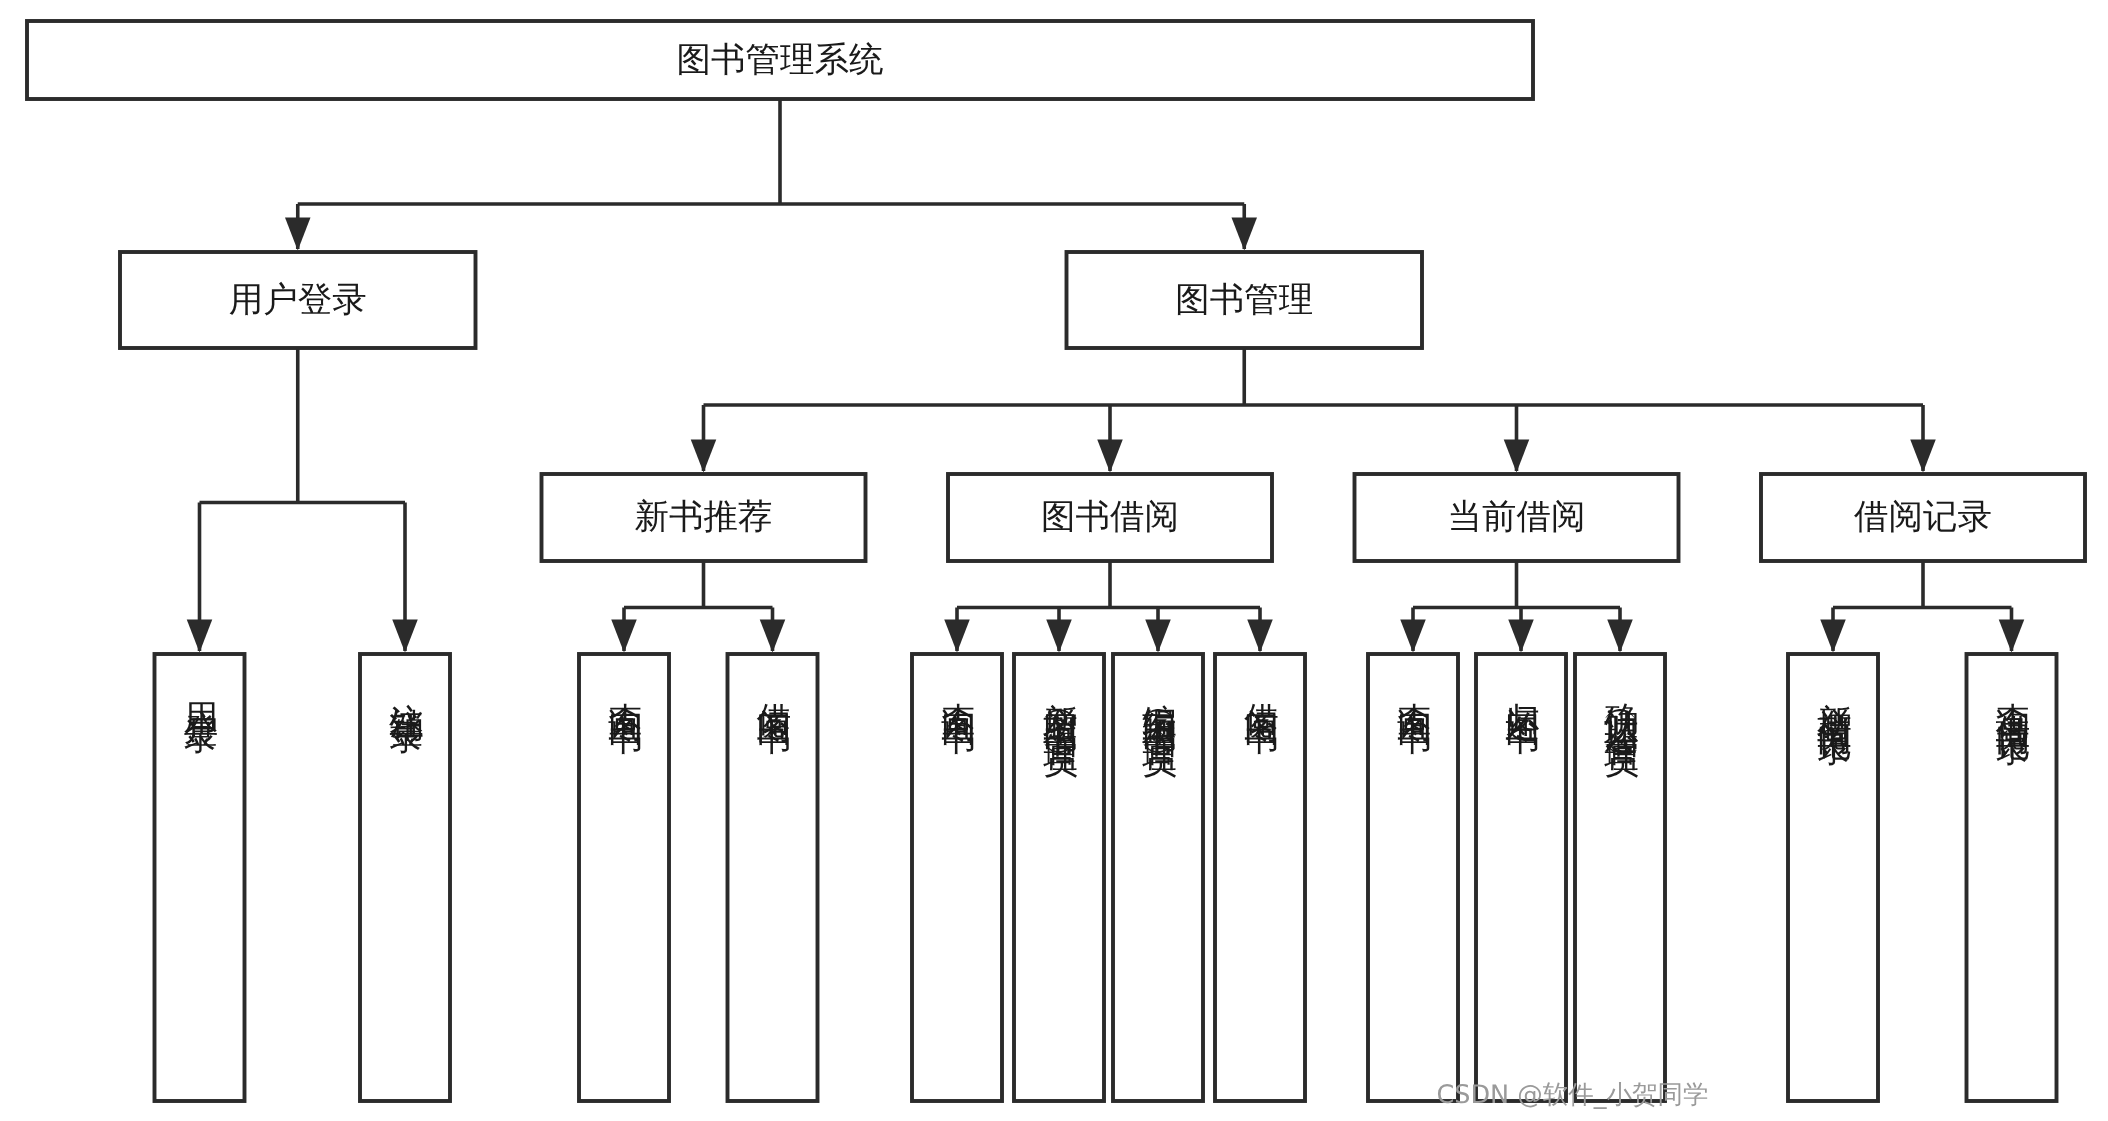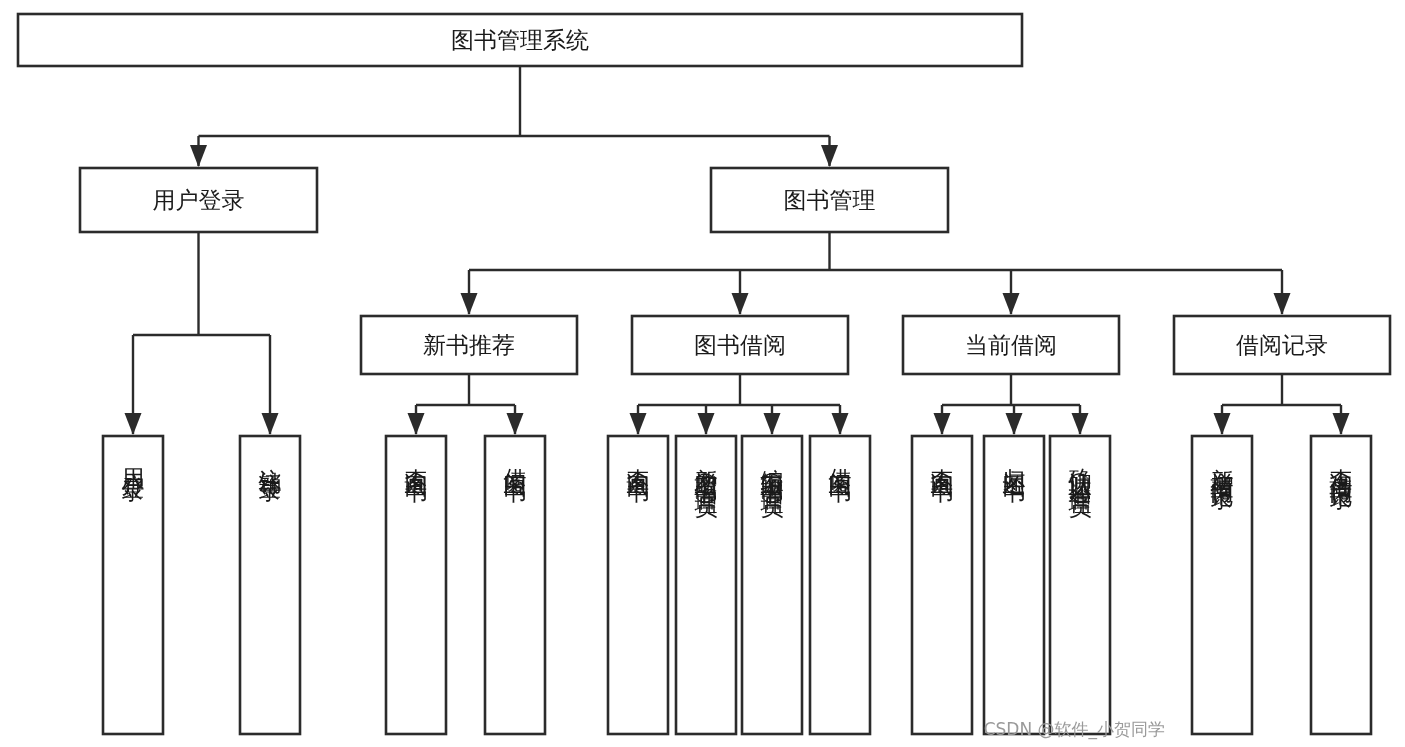--- a/index.html
+++ b/index.html
@@ -12,21 +12,20 @@
     width: 1405px;
     height: 747px;
     font-family: "DejaVu Sans", "Liberation Sans", sans-serif;
     overflow: hidden;
     position: relative;
   }
   #diagram-root {
     position: relative;
     width: 1147px;
     height: 747px;
-    padding-left: 26px;
   }
   svg#diagram-svg {
     position: absolute;
     left: 0;
     top: 0;
     width: 1405px;
     height: 747px;
     display: block;
   }
   .node-box {

